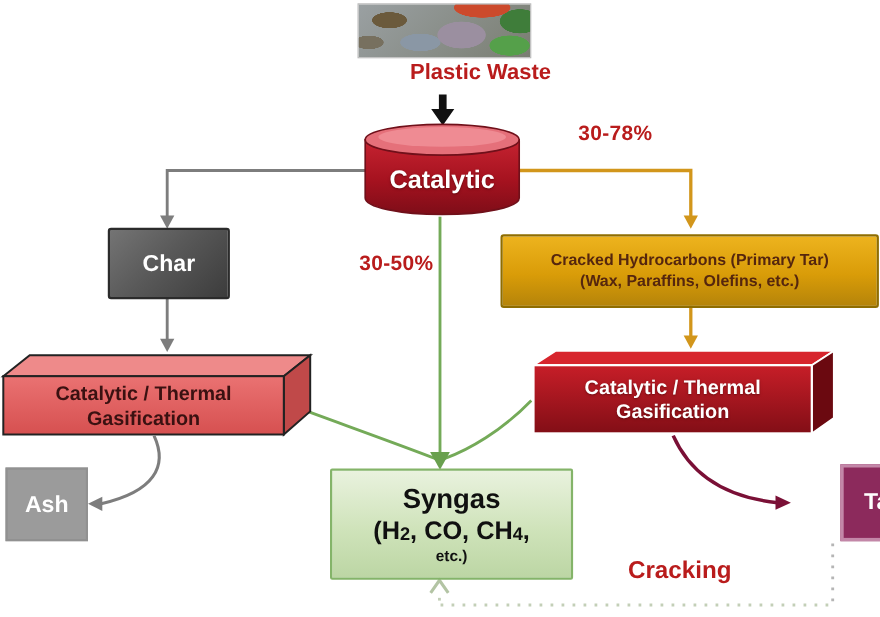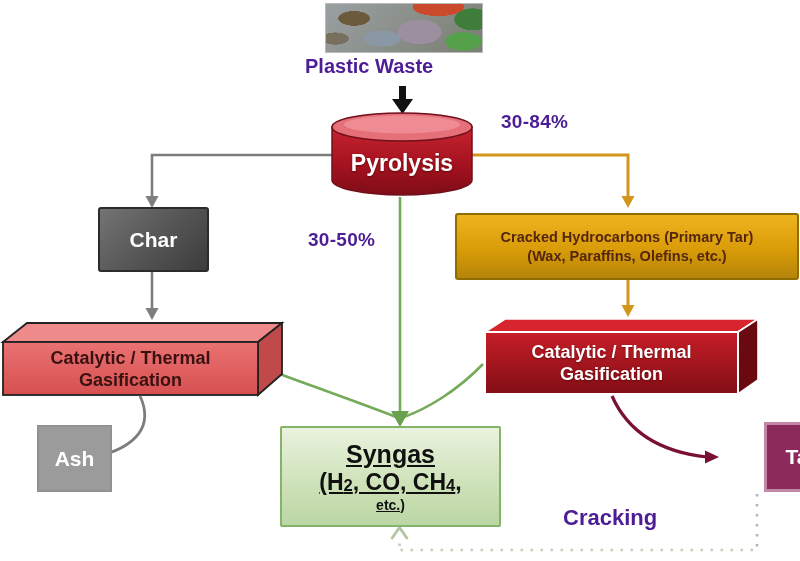--- a/index.html
+++ b/index.html
@@ -2,21 +2,21 @@
 <html><head>
 <meta charset="utf-8">
 <style>
   html,body{margin:0;padding:0;background:#fff;}
   .canvas{
     position:relative;width:800px;height:561px;background:#ffffff;
     font-family:"Liberation Sans","DejaVu Sans",sans-serif;overflow:hidden;
   }
   .abs{position:absolute;}
   svg.wires{position:absolute;left:0;top:0;width:800px;height:561px;z-index:1;}
-  .lbl{position:absolute;z-index:3;font-weight:bold;color:#4c1d95;text-align:left;}
+  .lbl{position:absolute;z-index:3;font-weight:bold;color:#b91c1c;text-align:right;}
   .pct{font-size:19px;letter-spacing:.3px;}
   .node-text{position:absolute;z-index:3;font-weight:bold;text-align:center;
              display:flex;flex-direction:column;justify-content:center;align-items:center;}
   
   .photo{
     left:325px;top:3px;width:156px;height:48px;z-index:3;border:1px solid #b9b9b9;
     background:
       radial-gradient(ellipse 42px 15px at 72% 6%,  #cc4a2c 0 60%, transparent 62%),
       radial-gradient(ellipse 30px 18px at 94% 32%, #3f7d3a 0 60%, transparent 62%),
       radial-gradient(ellipse 30px 15px at 88% 78%, #55a04a 0 60%, transparent 62%),
@@ -27,29 +27,29 @@
       linear-gradient(135deg,#9aa0a2,#7a7e72);
   }
   .plastic-label{left:305px;top:55px;width:196px;font-size:20px;}
   
   .box{position:absolute;z-index:2;font-weight:bold;text-align:center;
        display:flex;flex-direction:column;justify-content:center;align-items:center;}
   .char{left:98px;top:207px;width:107px;height:61px;border-radius:3px;
         background:linear-gradient(135deg,#747474 0%,#595959 45%,#3c3c3c 100%);
         border:2px solid #2b2b2b;color:#fff;font-size:21px;}
   .ash{left:5px;top:425px;width:71px;height:63px;background:#9b9b9b;
-       border:2px solid #919191;color:#fff;font-size:21px;margin-left:32px;}
+       border:2px solid #919191;color:#fff;font-size:21px;}
   .tar{left:764px;top:422px;width:68px;height:64px;background:#8c2a5c;
        border:3px solid #c387a8;color:#fff;font-size:21px;}
   .cracked{left:455px;top:213px;width:340px;height:63px;border-radius:3px;
        background:linear-gradient(180deg,#edb31e 0%,#d99c08 55%,#b5840a 100%);
        border:2px solid #8f6d00;color:#55260e;font-size:14.5px;line-height:1.3;}
-  .syngas{left:280px;top:426px;width:217px;height:97px;border-radius:2px;
+  .syngas{left:300px;top:426px;width:217px;height:97px;border-radius:2px;
        background:linear-gradient(180deg,#e9f2de 0%,#cfe3ba 55%,#bcd6a4 100%);
-       border:2px solid #84b469;color:#101010;line-height:1.18;text-decoration:underline;}
+       border:2px solid #84b469;color:#101010;line-height:1.18;}
   .syngas .t1{font-size:25px;}
   .syngas .t2{font-size:23px;}
   .syngas .t3{font-size:14px;}
   .syngas sub{font-size:0.72em;vertical-align:-0.08em;}
   
   .pyro-text{left:332px;top:138px;width:140px;height:50px;color:#fff;font-size:23px;
              text-shadow:0 1px 2px rgba(60,0,0,.6);}
   .gasL-text{left:3px;top:343px;width:255px;height:52px;color:#3a1111;font-size:18px;line-height:1.25;}
   .gasR-text{left:485px;top:333px;width:253px;height:60px;color:#fff;font-size:18px;line-height:1.25;
              text-shadow:0 1px 2px rgba(60,0,0,.55);}
@@ -143,26 +143,26 @@
       <path d="M757 494 V549" fill="none" stroke="#b5b5b5" stroke-width="2.6" stroke-dasharray="2.5 7.5"></path>
       <path d="M753 550 H400" fill="none" stroke="#c3cfb7" stroke-width="2.6" stroke-dasharray="2.5 7.5"></path>
       <path d="M399.5 546 v-5" fill="none" stroke="#c3cfb7" stroke-width="2.6" stroke-dasharray="2.5 7.5"></path>
       <path d="M391.5 539 L399.5 527.5 L407.5 539" fill="none" stroke="#b3c4a4" stroke-width="2.8"></path>
     </g>
   </svg>
 
   <div class="abs photo"></div>
   <div class="lbl plastic-label">Plastic Waste</div>
 
-  <div class="lbl pct lbl-30-50">30-84%</div>
+  <div class="lbl pct lbl-30-50">30-78%</div>
   <div class="lbl pct lbl-20-50">30-50%</div>
   <div class="lbl lbl-cracking">Cracking</div>
 
   <div class="node-text pyro-text">
-    <span>Pyrolysis</span>
+    <span>Catalytic</span>
   </div>
 
   <div class="node-text gasL-text">
     <span>Catalytic / Thermal</span>
     <span>Gasification</span>
   </div>
 
   <div class="node-text gasR-text">
     <span>Catalytic / Thermal</span>
     <span>Gasification</span>

